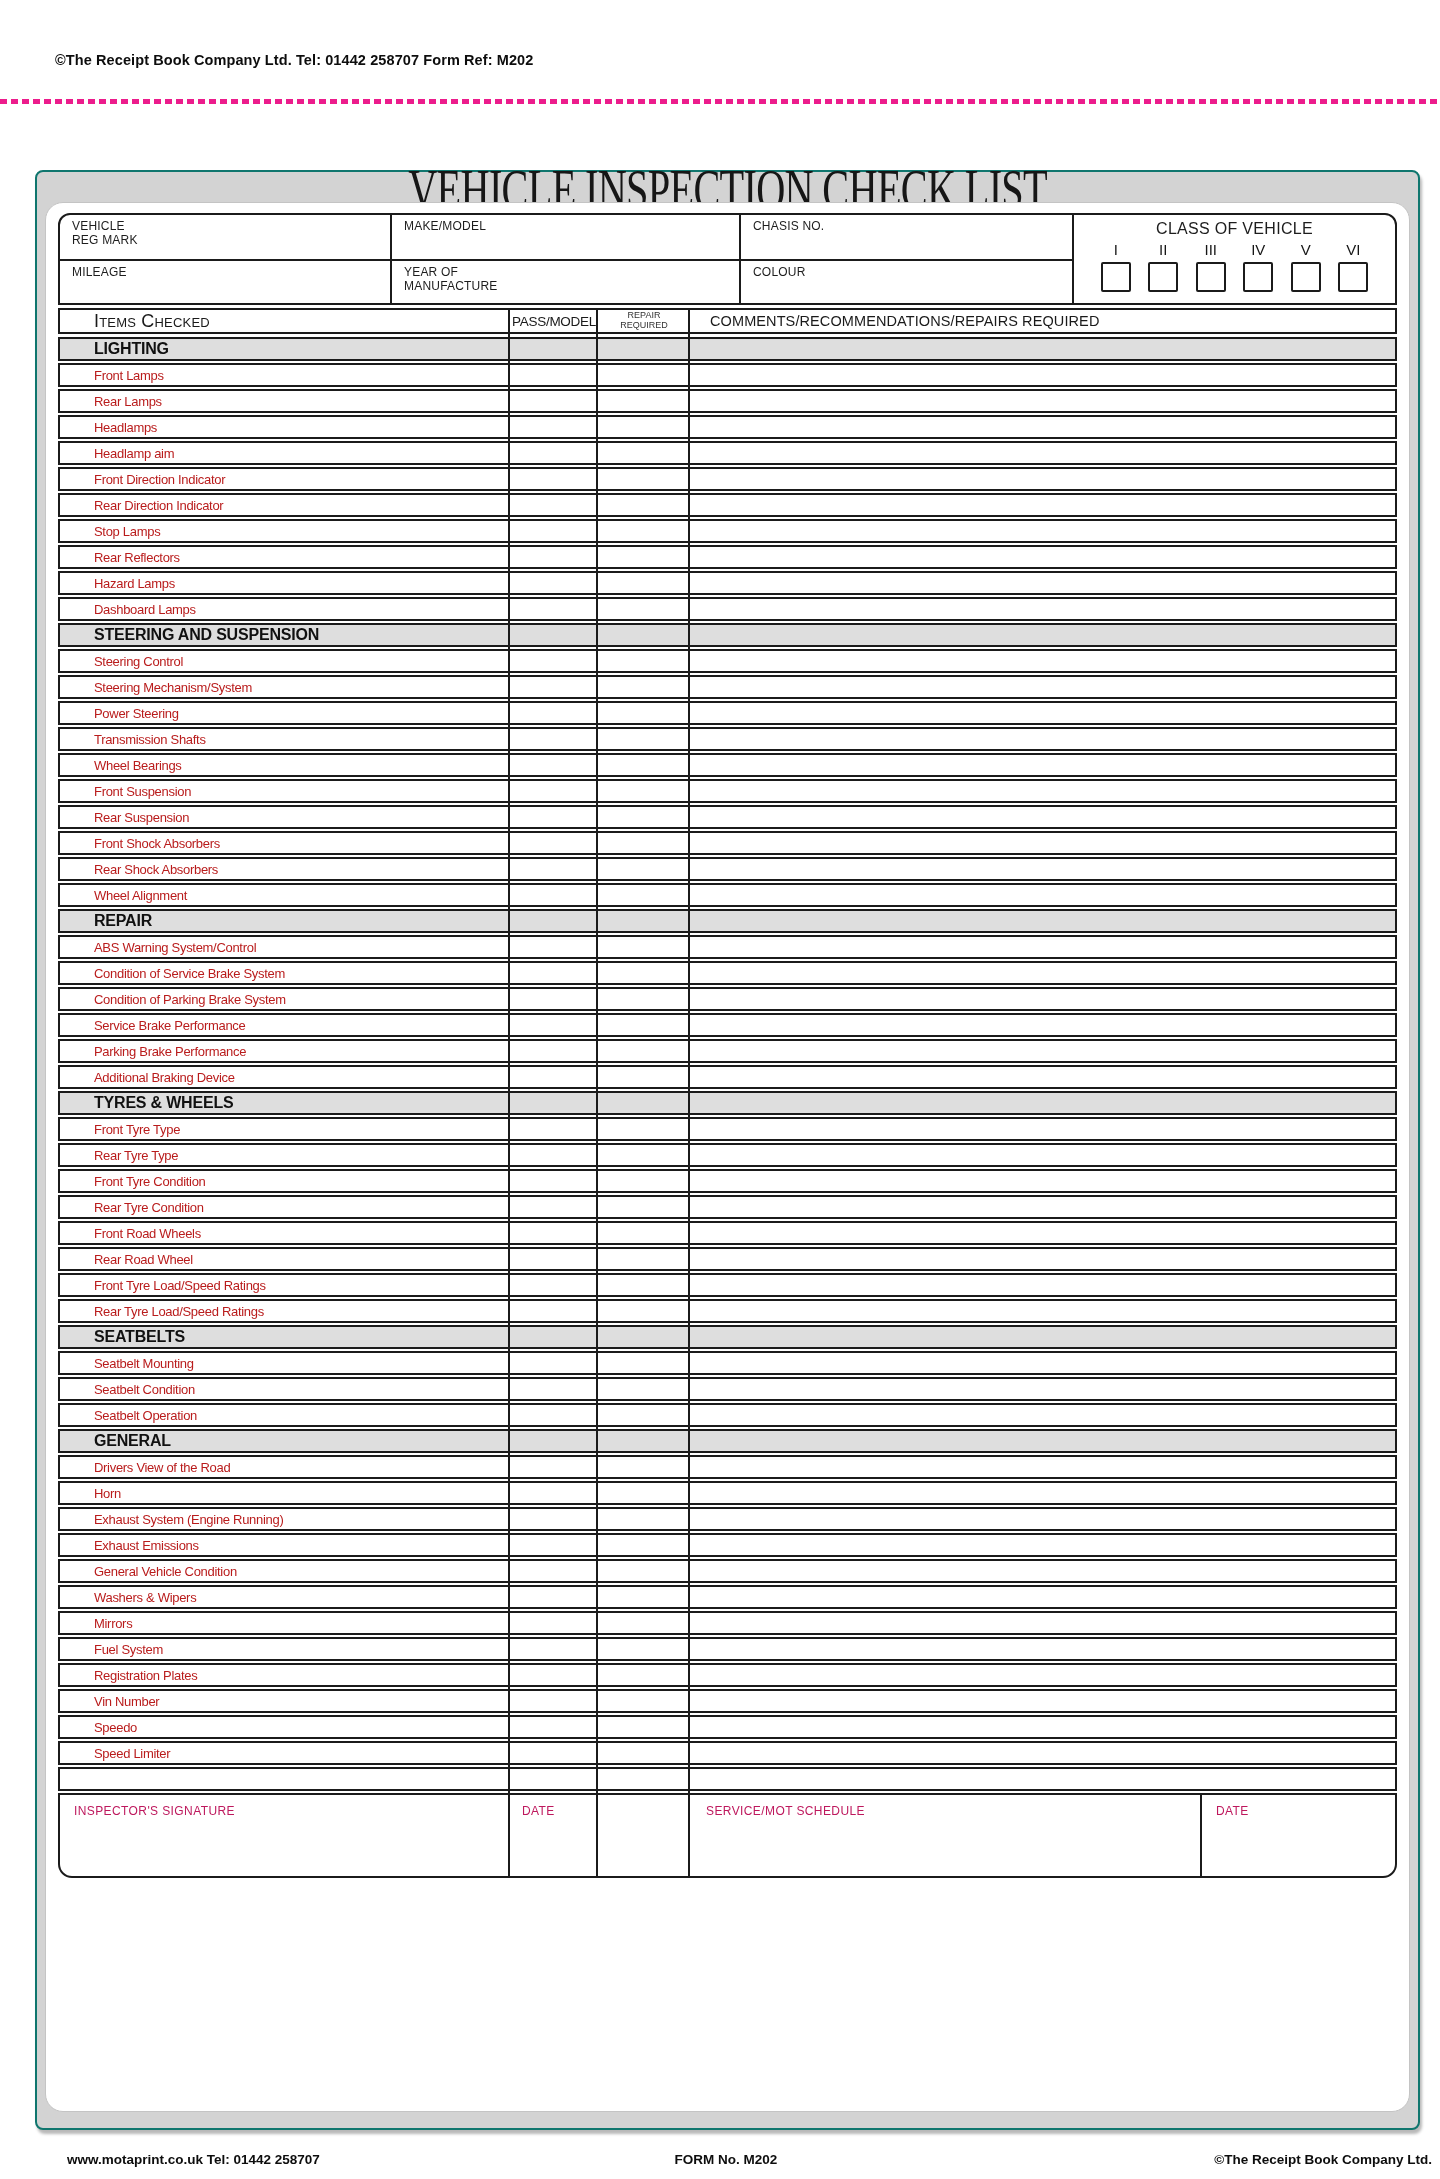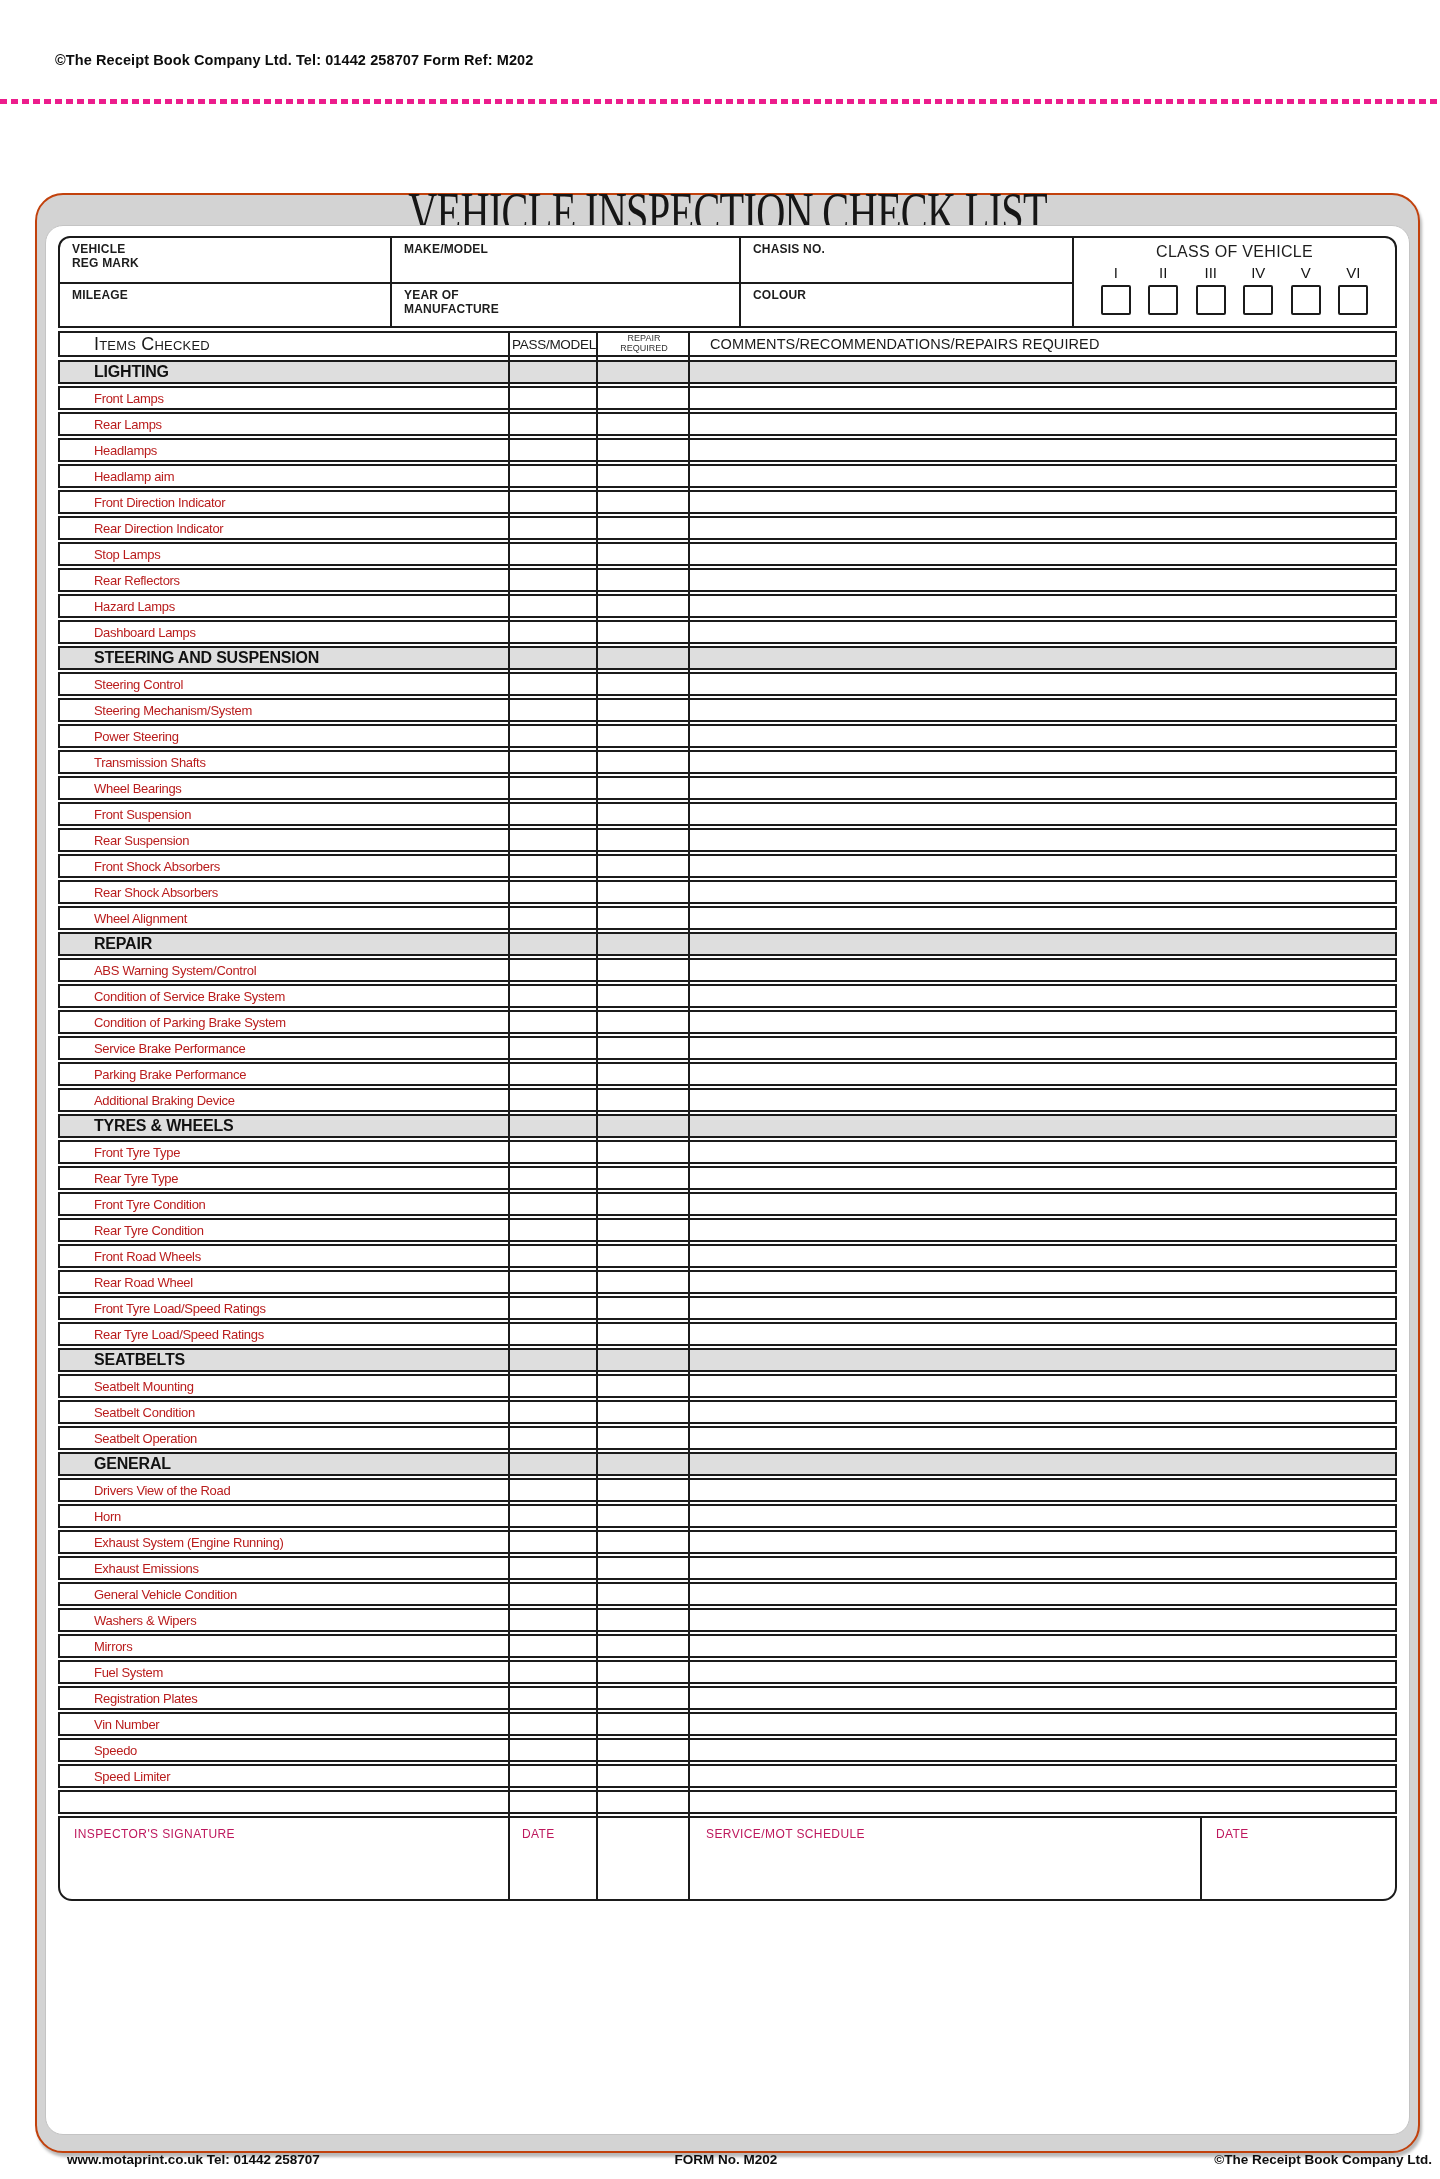--- a/index.html
+++ b/index.html
@@ -18,23 +18,23 @@
   .top-note{
     position:absolute;left:55px;top:52px;
     font-size:14.5px;font-weight:bold;color:#0d0d0d;letter-spacing:0.1px;
   }
   .perf-line{
     position:absolute;left:0;right:0;top:99px;height:5px;
     background:repeating-linear-gradient(90deg,var(--dashed-line) 0 7px,transparent 7px 11px);
   }
 
   .form-outer{
-    position:absolute;left:35px;top:193px;width:1385px;height:1960px;
+    position:absolute;left:35px;top:170px;width:1385px;height:1960px;
     background:var(--outer-bg);
-    border:2px solid #c2410c;border-radius:28px;
+    border:2px solid #0f766e;border-radius:8px;
     box-shadow:2px 4px 3px rgba(0,0,0,0.28);
   }
   .title-wrap{
     position:absolute;top:-10px;left:0;right:0;height:52px;
     display:flex;justify-content:center;align-items:flex-start;
   }
   .form-title{
     font-family:"Liberation Serif",serif;font-size:56px;line-height:1.0;
     color:#161616;white-space:nowrap;letter-spacing:-1px;
     transform:scaleX(0.72);transform-origin:center top;
@@ -50,21 +50,21 @@
   .fields{
     display:grid;
     grid-template-columns:330px 349px 333px 1fr;
     grid-template-rows:44px 1fr;
     height:92px;border:2px solid var(--line);
     border-radius:12px 12px 0 0;background:#fff;
   }
   .fcell{position:relative;}
   .fcell .flabel{
     display:block;padding:5px 0 0 12px;font-size:12px;line-height:1.15;
-    color:#1d1d1d;letter-spacing:0.2px;white-space:pre-line;text-transform:uppercase;font-weight:bold;
+    color:#1d1d1d;letter-spacing:0.2px;white-space:pre-line;text-transform:uppercase;
   }
   .bl{border-left:2px solid var(--line);}
   .bt{border-top:2px solid var(--line);}
   .fc-class{grid-column:4;grid-row:1 / 3;border-left:2px solid var(--line);
     display:flex;flex-direction:column;padding:5px 14px 0 14px;}
   .cov-title{text-align:center;font-size:16px;letter-spacing:0.3px;color:#1d1d1d;}
   .cov-nums,.cov-boxes{display:flex;padding:0 4px;}
   .cov-nums{margin-top:3px;}
   .cov-nums .num{flex:1;text-align:center;font-size:15px;color:#161616;}
   .cov-boxes{margin-top:4px;}

